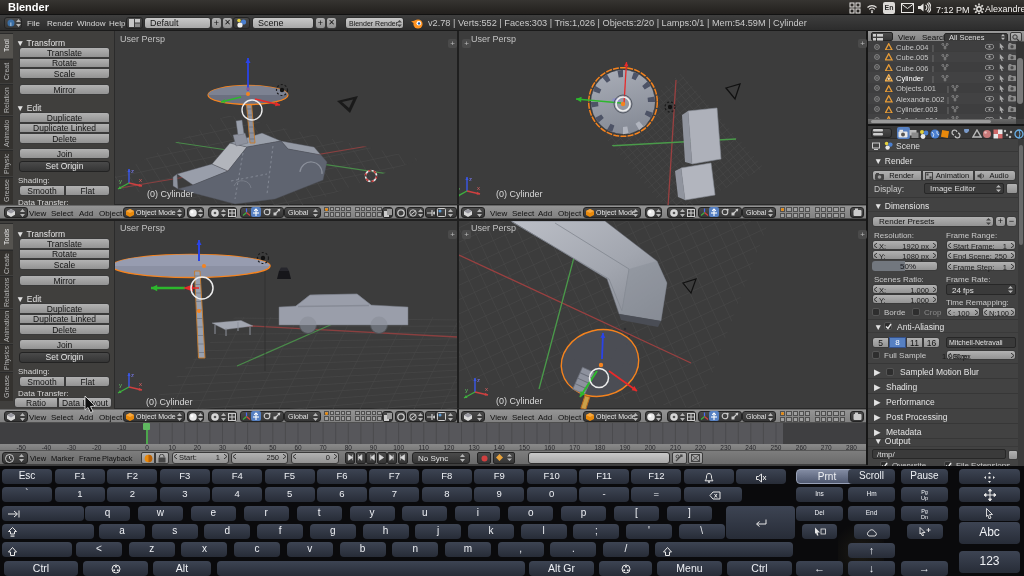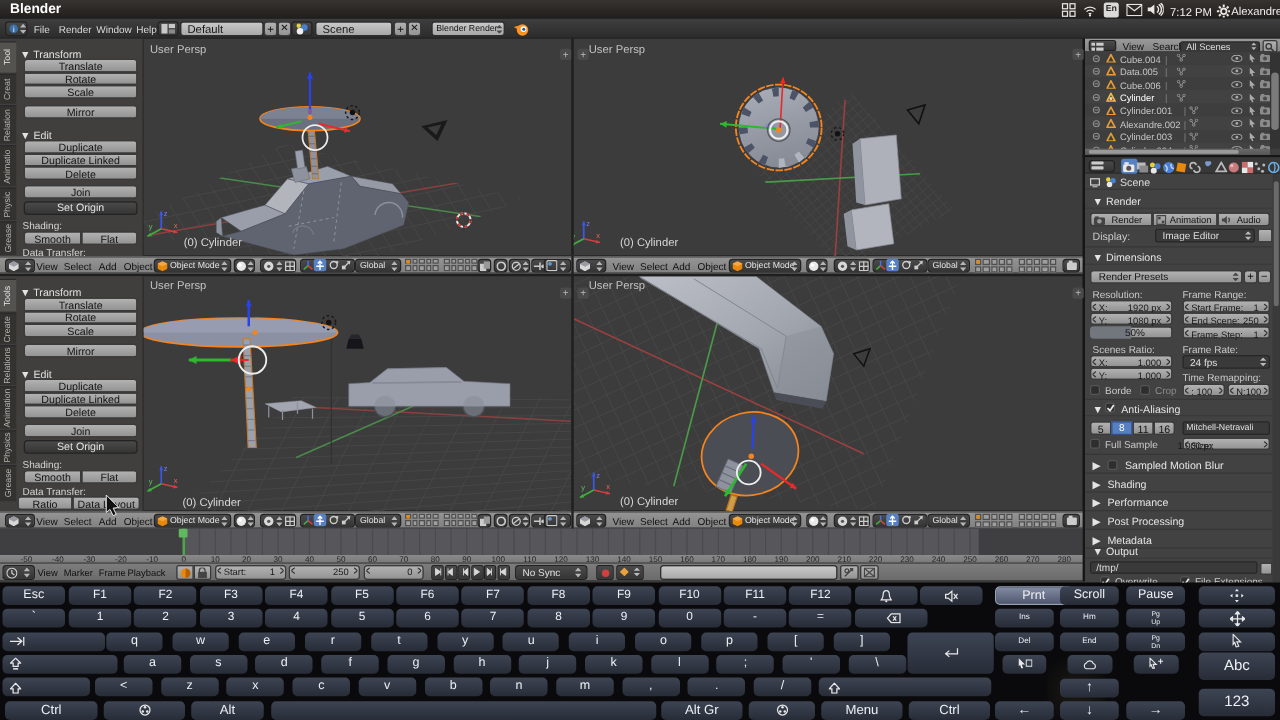--- a/index.html
+++ b/index.html
@@ -93,20 +93,21 @@
 <div class="lt" style="left:345px;top:17px;width:59px;height:12px;padding-left:3px;font-size:7px">Blender Render</div>
 <svg class="a" style="left:397px;top:19.5px;" width="5" height="7" viewBox="0 0 5 7">
       <path d="M2.5 0 L5 2.6 H0Z M2.5 7 L0 4.4 H5Z" fill="#4a4a4a"></path>
     </svg>
 <svg class="a" style="left:411px;top:17px;" width="13" height="12" viewBox="0 0 13 12">
       <circle cx="7" cy="7" r="4.6" fill="#ff9321"></circle>
       <circle cx="7.8" cy="6.2" r="2.3" fill="#fff"></circle>
       <circle cx="8" cy="6.4" r="1.2" fill="#1658a8"></circle>
       <path d="M0 4.5 L6 3 L3.5 6.5Z" fill="#ff9321"></path>
     </svg>
+<div class="a" style="left:428px;top:17.5px;font-size:9.2px;color:#c9c9c9;white-space:nowrap;position:absolute">v2.78 | Verts:552 | Faces:303 | Tris:1,026 | Objects:2/20 | Lamps:0/1 | Mem:54.59M | Cylinder</div>
 <div class="a" style="left:0;top:31px;width:457px;height:174px;background:#3c3c3c"></div>
 <div class="a" style="left:459px;top:31px;width:407px;height:174px;background:#3c3c3c"></div>
 <div class="a" style="left:0;top:221px;width:457px;height:188px;background:#3c3c3c"></div>
 <div class="a" style="left:459px;top:221px;width:407px;height:188px;background:#3c3c3c"></div>
 <div class="a" style="left:457px;top:31px;width:2px;height:392px;background:#1f1f1f"></div>
 <div class="a" style="left:866px;top:31px;width:2px;height:434px;background:#161616"></div>
 <div class="a" style="left:0;top:219px;width:866px;height:2px;background:#1f1f1f"></div>
 <div class="a" style="left:0;top:204px;width:866px;height:1px;background:#2a2a2a"></div>
 <div class="a" style="left:0;top:408px;width:866px;height:1px;background:#2a2a2a"></div>
 <div class="a" style="left:0;top:31px;width:115px;height:174px;background:#403f3d;border-right:1px solid #2b2b2b"></div>
@@ -1165,21 +1166,21 @@
       <rect x="0.8" y="0" width="2.6" height="1.8" fill="#8a8a8a"></rect>
     </svg>
 <div class="a" style="left:868px;top:51.5px;width:148px;height:10.45px;background:#424243;overflow:hidden"></div>
 <svg class="a" style="left:874px;top:53.95px;" width="6" height="6" viewBox="0 0 6 6">
       <circle cx="3" cy="3" r="2.4" fill="none" stroke="#909090" stroke-width="0.9"></circle>
       <line x1="1.6" y1="3" x2="4.4" y2="3" stroke="#909090" stroke-width="0.9"></line>
     </svg>
 <svg class="a" style="left:885px;top:53.25px;" width="7.5" height="7.5" viewBox="0 0 7.5 7.5">
       <polygon points="3.75,0.7 7,6.8 0.5,6.8" fill="none" stroke="#e79c37" stroke-width="1.3"></polygon>
     </svg>
-<div class="a" style="left:896px;top:53.1px;font-size:7.5px;color:#c5c5c5;position:absolute">Data.005</div>
+<div class="a" style="left:896px;top:53.1px;font-size:7.5px;color:#c5c5c5;position:absolute">Cube.005</div>
 <div class="a" style="left:932px;top:53.1px;font-size:7.5px;color:#848484;position:absolute">|</div>
 <svg class="a" style="left:941px;top:53.650000000000006px;" width="8" height="7" viewBox="0 0 8 7">
       <g fill="none" stroke="#9a9a9a" stroke-width="0.7">
         <circle cx="1.8" cy="1.3" r="1"></circle>
         <circle cx="6.2" cy="1.3" r="1"></circle>
         <circle cx="4" cy="5" r="1"></circle>
         <line x1="2.5" y1="2" x2="3.6" y2="4.1"></line>
         <line x1="5.5" y1="2" x2="4.4" y2="4.1"></line>
       </g>
     </svg>
@@ -1259,21 +1260,21 @@
       <rect x="0.8" y="0" width="2.6" height="1.8" fill="#8a8a8a"></rect>
     </svg>
 <div class="a" style="left:868px;top:82.8px;width:148px;height:10.45px;background:#3e3e3f;overflow:hidden"></div>
 <svg class="a" style="left:874px;top:85.30000000000001px;" width="6" height="6" viewBox="0 0 6 6">
       <circle cx="3" cy="3" r="2.4" fill="none" stroke="#909090" stroke-width="0.9"></circle>
       <line x1="1.6" y1="3" x2="4.4" y2="3" stroke="#909090" stroke-width="0.9"></line>
     </svg>
 <svg class="a" style="left:885px;top:84.60000000000001px;" width="7.5" height="7.5" viewBox="0 0 7.5 7.5">
       <polygon points="3.75,0.7 7,6.8 0.5,6.8" fill="none" stroke="#e79c37" stroke-width="1.3"></polygon>
     </svg>
-<div class="a" style="left:896px;top:84.4px;font-size:7.5px;color:#c5c5c5;position:absolute">Cylinder.001</div>
+<div class="a" style="left:896px;top:84.4px;font-size:7.5px;color:#c5c5c5;position:absolute">Objects.001</div>
 <div class="a" style="left:947px;top:84.4px;font-size:7.5px;color:#848484;position:absolute">|</div>
 <svg class="a" style="left:951px;top:85.00000000000001px;" width="8" height="7" viewBox="0 0 8 7">
       <g fill="none" stroke="#9a9a9a" stroke-width="0.7">
         <circle cx="1.8" cy="1.3" r="1"></circle>
         <circle cx="6.2" cy="1.3" r="1"></circle>
         <circle cx="4" cy="5" r="1"></circle>
         <line x1="2.5" y1="2" x2="3.6" y2="4.1"></line>
         <line x1="5.5" y1="2" x2="4.4" y2="4.1"></line>
       </g>
     </svg>

